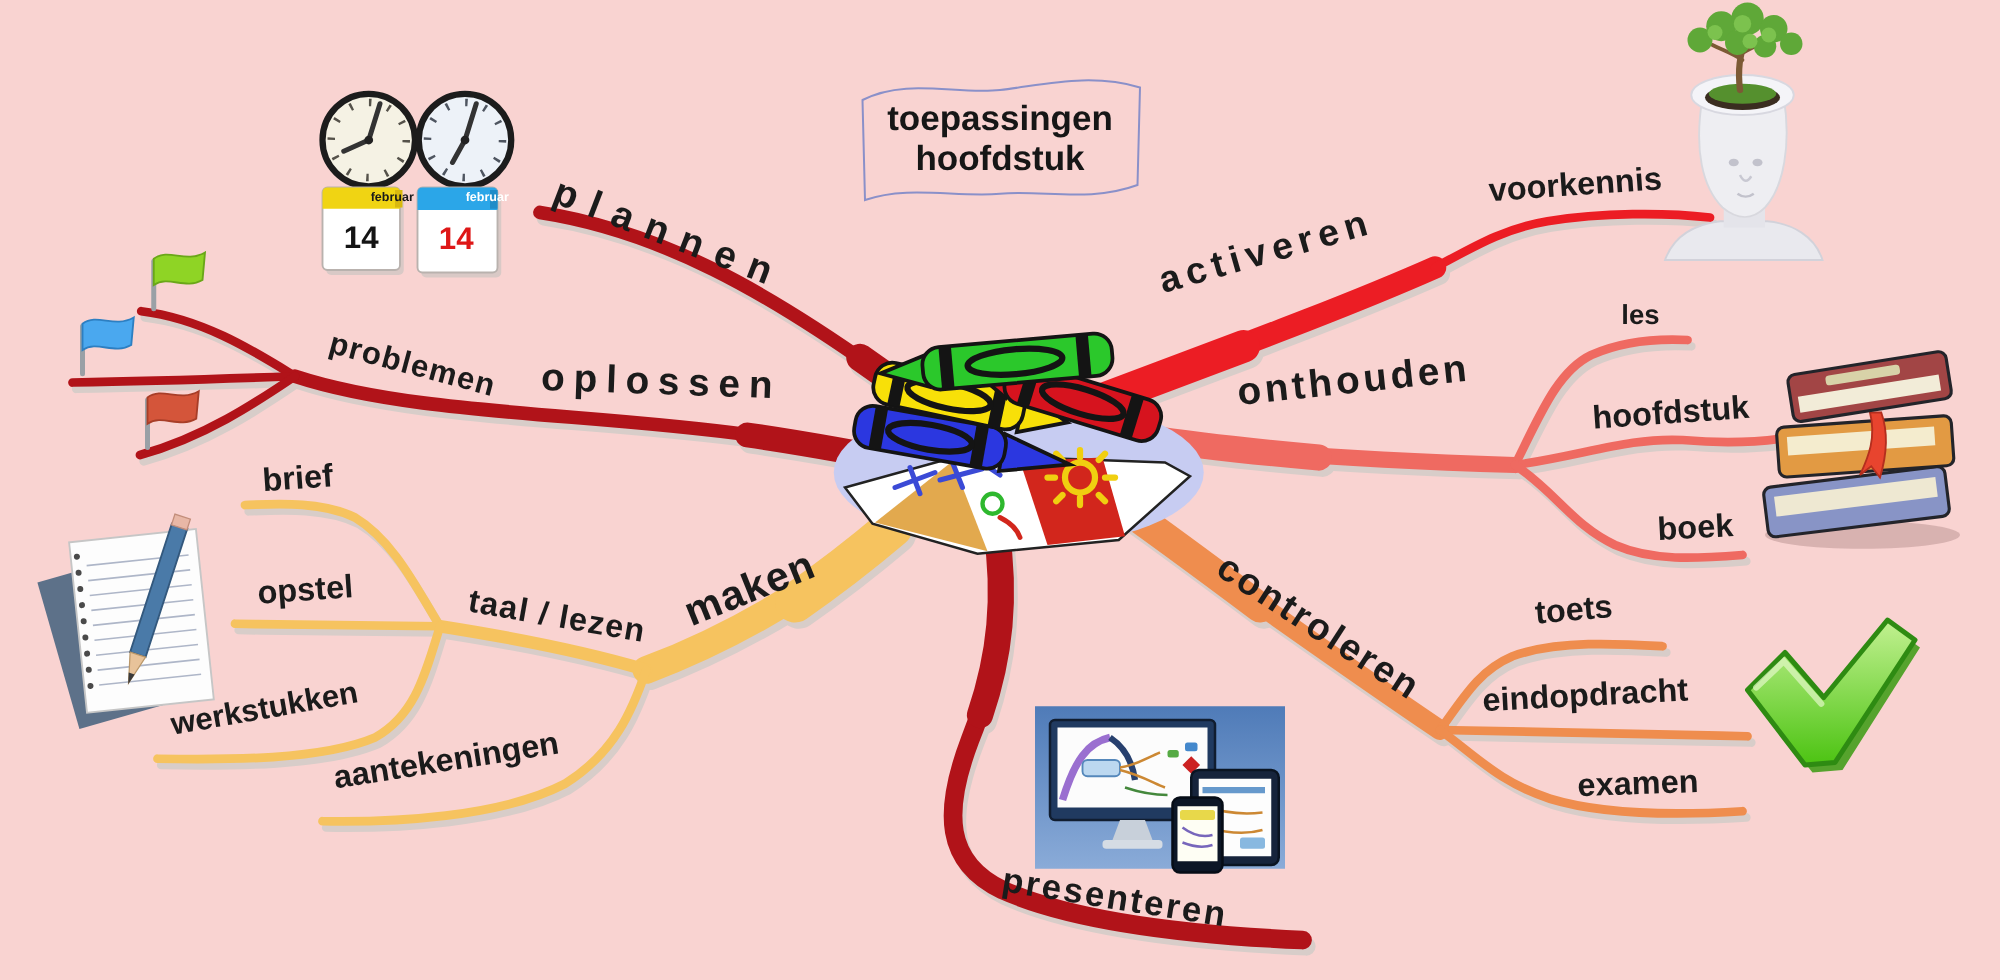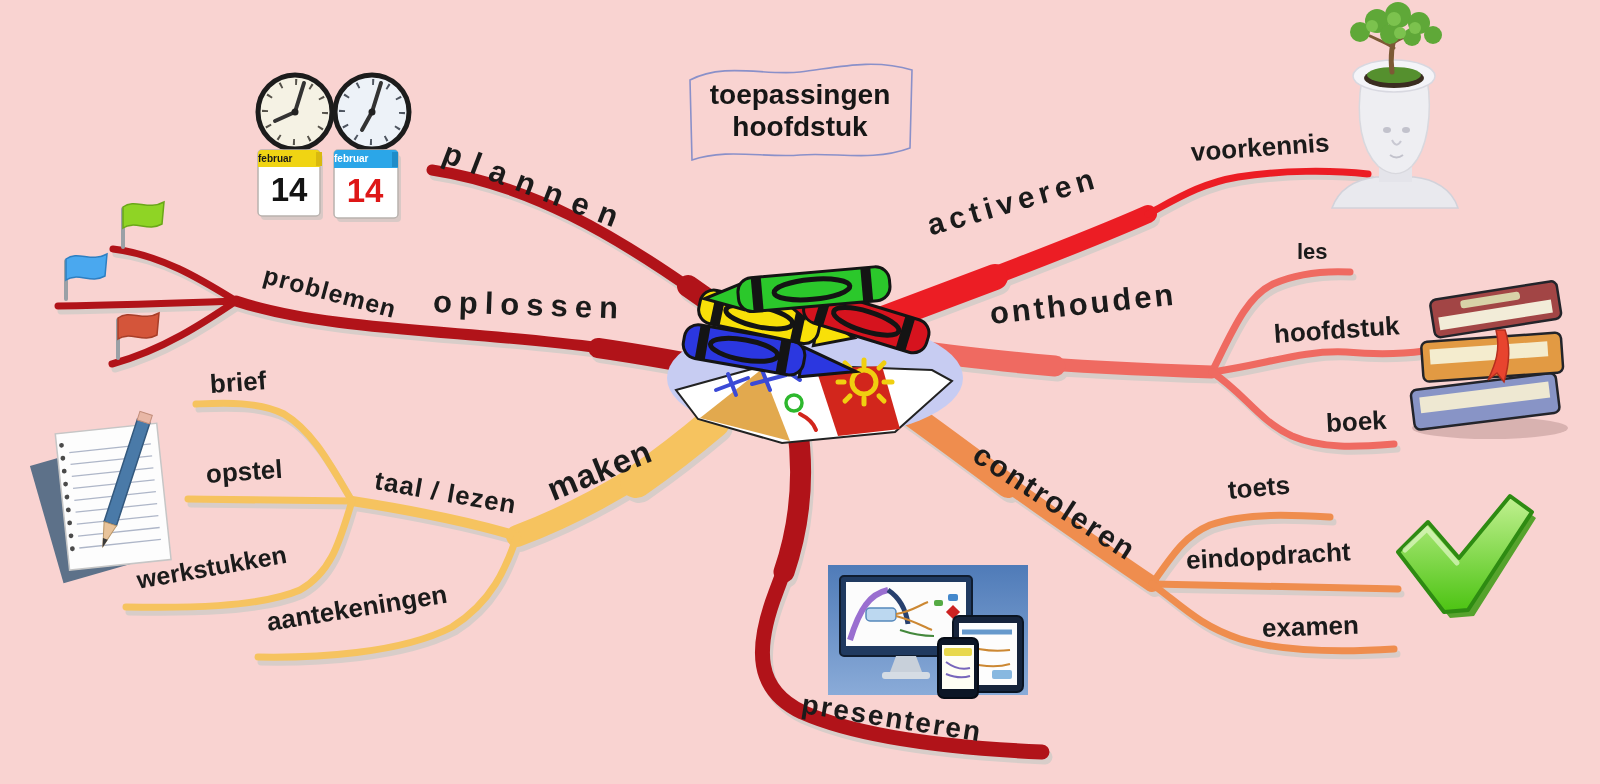--- a/index.html
+++ b/index.html
@@ -36,22 +36,22 @@
                    transform:rotate(33deg);transform-origin:left top;}
   #lbl-toets{left:1228px;top:477px;font-size:26px;font-weight:600;transform:rotate(-5deg);}
   #lbl-eindopdracht{left:1186px;top:547px;font-size:26px;font-weight:600;transform:rotate(-3deg);}
   #lbl-examen{left:1262px;top:615px;font-size:26px;font-weight:600;transform:rotate(-2deg);}
   #lbl-presenteren{left:802px;top:689px;font-size:28px;font-weight:600;letter-spacing:2px;transform:rotate(9deg);}
   
   .titlebox{position:absolute;left:690px;top:68px;width:220px;height:86px;z-index:2;
             display:flex;flex-direction:column;align-items:center;justify-content:center;}
   .titlebox .tline{font-size:28px;font-weight:600;color:#161616;line-height:1.15;}
   
-  .calmonth{position:absolute;z-index:2;width:62px;text-align:left;font-size:10px;font-weight:700;line-height:16px;}
-  .calday{position:absolute;z-index:2;width:62px;text-align:center;font-size:33px;font-weight:700;line-height:46px;}
+  .calmonth{position:absolute;z-index:2;width:62px;text-align:right;font-size:10px;font-weight:700;line-height:16px;margin-left:11px;}
+  .calday{position:absolute;z-index:2;width:62px;text-align:center;font-size:25px;font-weight:700;line-height:46px;}
   #cal1-month{left:258px;top:151px;color:#1a1a1a;}
   #cal1-day{left:258px;top:167px;color:#141414;}
   #cal2-month{left:334px;top:151px;color:#ffffff;}
   #cal2-day{left:334px;top:168px;color:#de1717;}
 </style>
 </head>
 <body>
 
 <div class="canvas">
 

